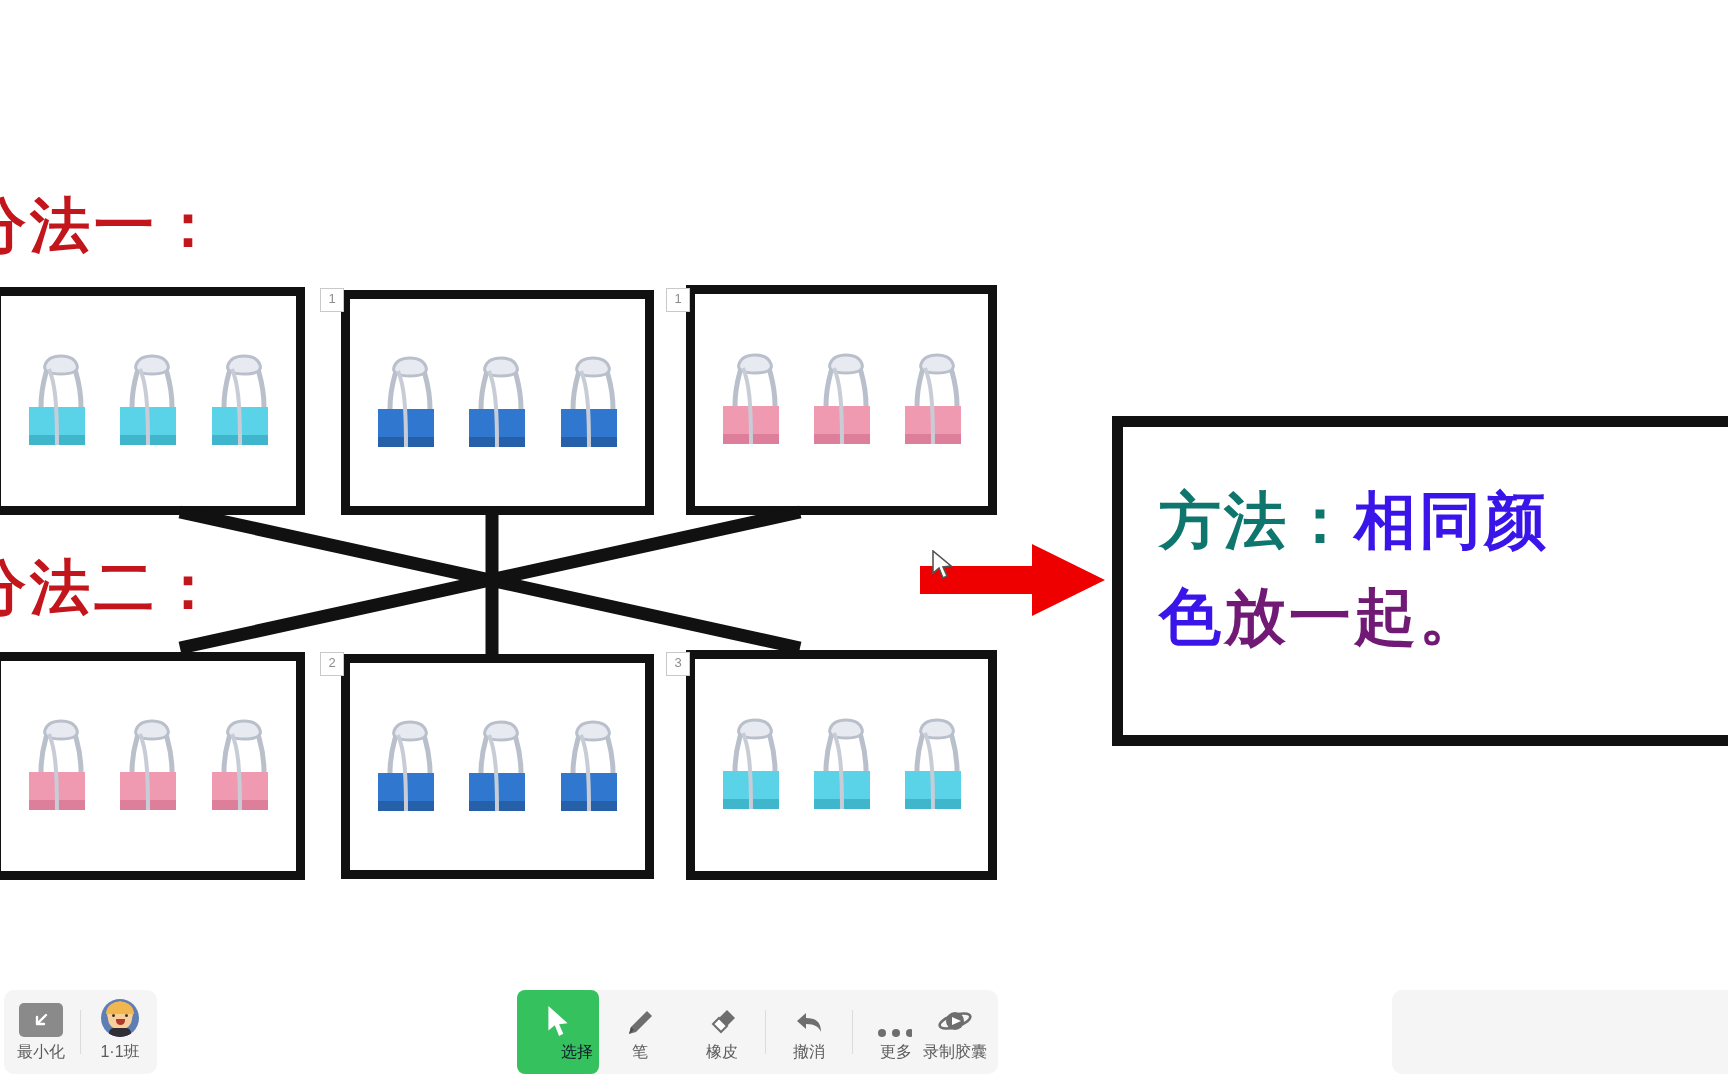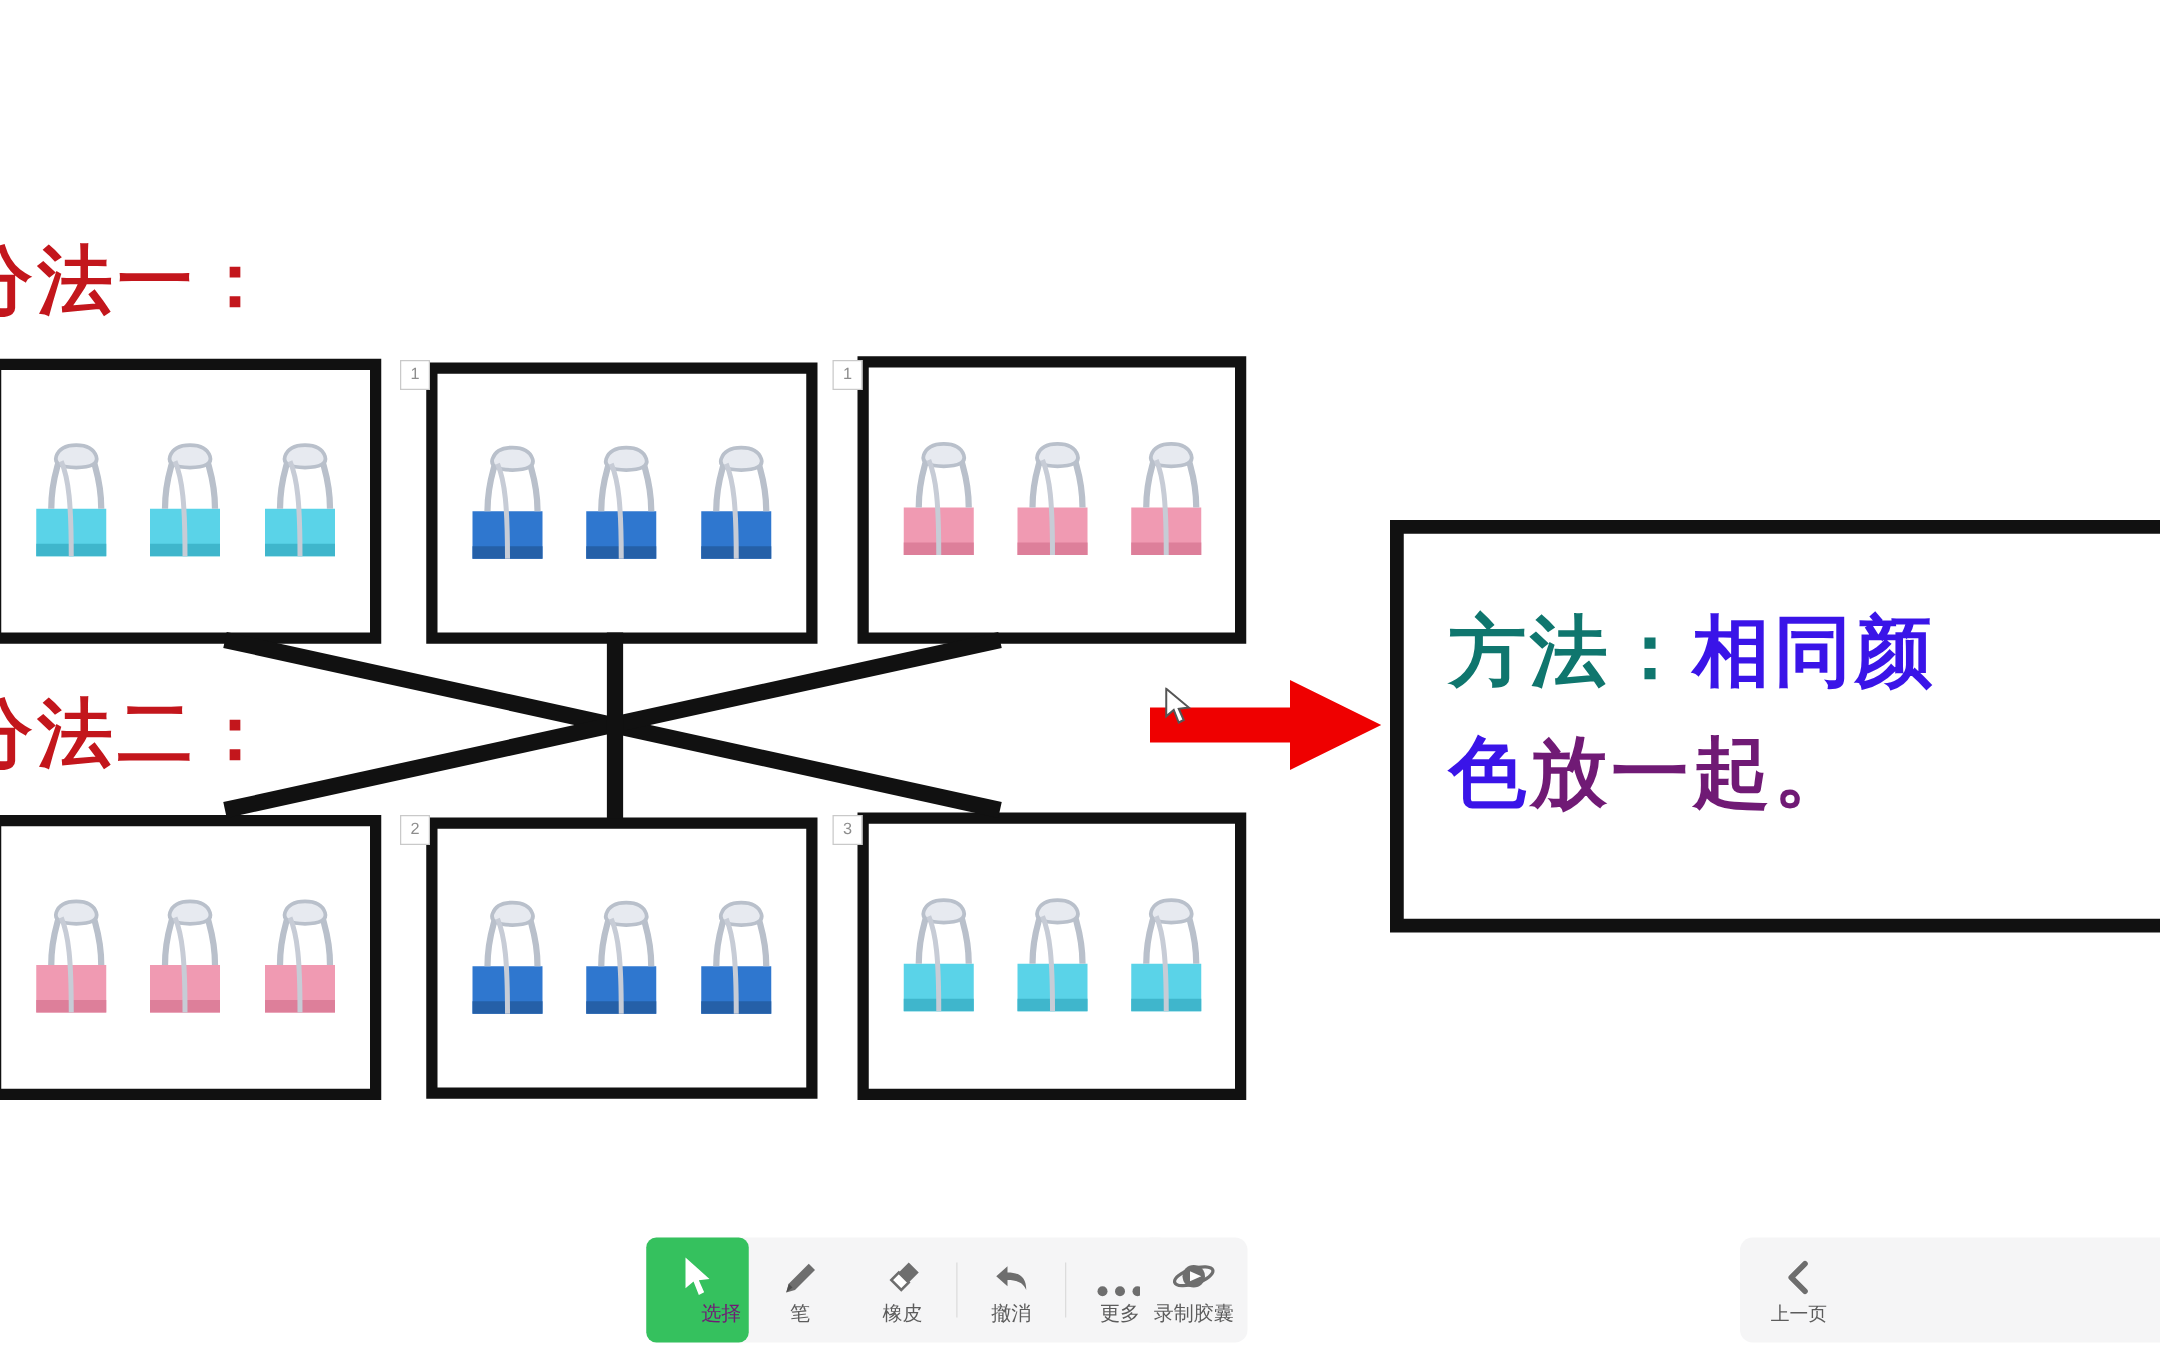--- a/index.html
+++ b/index.html
@@ -109,21 +109,21 @@
   .tbtn{
     width:82px;
     display:flex;flex-direction:column;align-items:center;justify-content:center;
     gap:6px;
     cursor:default;
     border-radius:8px;
   }
   .tbtn .ic{height:34px;display:flex;align-items:flex-end;justify-content:center;}
   .tbtn .lb{font-size:16px;color:#5c5c5c;line-height:18px;white-space:nowrap;}
   .tbtn.active{background:#35c15e;}
-  .tbtn.active .lb{color:#701a75;margin-left:38px;}
+  .tbtn.active .lb{color:#0f172a;margin-left:38px;}
   .sep{width:1px;background:#dcdcdc;margin:20px 2px;}
 
   #bar-left{left:4px;}
   #bar-left .tbtn{width:74px;}
   #bar-center{left:517px;}
   #bar-capsule{left:912px;width:86px;}
   #bar-capsule .tbtn{width:86px;}
   #bar-right{left:1392px;width:420px;}
   #bar-right .tbtn{width:94px;}
   #bar-right .lb{font-size:15px;}
@@ -378,20 +378,48 @@
     </div>
     <div class="methodline">
       <span class="m-blue">色</span><span class="m-black">放一起。</span>
     </div>
   </div>
 
   <svg class="cursor" viewBox="0 0 22 30">
     <polygon points="1,1 1,23 7,18 11,28 15,26 11,17 19,16" fill="#fff" stroke="#555" stroke-width="1.6"></polygon>
   </svg>
 
+  <div class="bar" id="bar-left">
+    <div class="tbtn">
+      <div class="ic">
+        <div class="minicon">
+          <svg width="22" height="22" viewBox="0 0 22 22">
+              <path d="M16 6 L7 15 M7 15 L14 15 M7 15 L7 8" stroke="#fff" stroke-width="2.4" fill="none" stroke-linecap="round"></path>
+            </svg>
+        </div>
+      </div>
+      <div class="lb">最小化</div>
+    </div>
+    <div class="sep"></div>
+    <div class="tbtn">
+      <div class="ic">
+        <div class="avatar">
+            <div class="face"></div>
+            <div class="hair"></div>
+            <div class="eyes">
+              <i></i>
+              <i></i>
+            </div>
+            <div class="mouth"></div>
+            <div class="body"></div>
+          </div>
+      </div>
+      <div class="lb">1·1班</div>
+    </div>
+  </div>
 
   <div class="bar" id="bar-center">
     <div class="tbtn active">
       <div class="ic">
         <svg width="30" height="32" viewBox="0 0 22 30">
             <polygon points="2,1 2,24 8,19 12,29 16,27 12,18 20,17" fill="#fff"></polygon>
           </svg>
       </div>
       <div class="lb">选择</div>
     </div>
@@ -442,23 +470,15 @@
           <ellipse cx="17" cy="16" rx="16" ry="6" fill="none" stroke="#6e6e6e" stroke-width="2.6" transform="rotate(-18 17 16)"></ellipse>
           <circle cx="17" cy="16" r="9" fill="#6e6e6e"></circle>
           <polygon points="14,12 23,16 14,20" fill="#fff"></polygon>
         </svg>
       </div>
       <div class="lb">录制胶囊</div>
     </div>
   </div>
 
   <div class="bar" id="bar-right">
-    <div class="tbtn">
-      <div class="ic">
-        <svg width="26" height="30" viewBox="0 0 26 30">
-            <path d="M18 4 L7 15 L18 26" fill="none" stroke="#6e6e6e" stroke-width="4.5" stroke-linecap="round" stroke-linejoin="round"></path>
-          </svg>
-      </div>
-      <div class="lb">上一页</div>
-    </div>
   </div>
 
 </div>
 
 </body></html>

